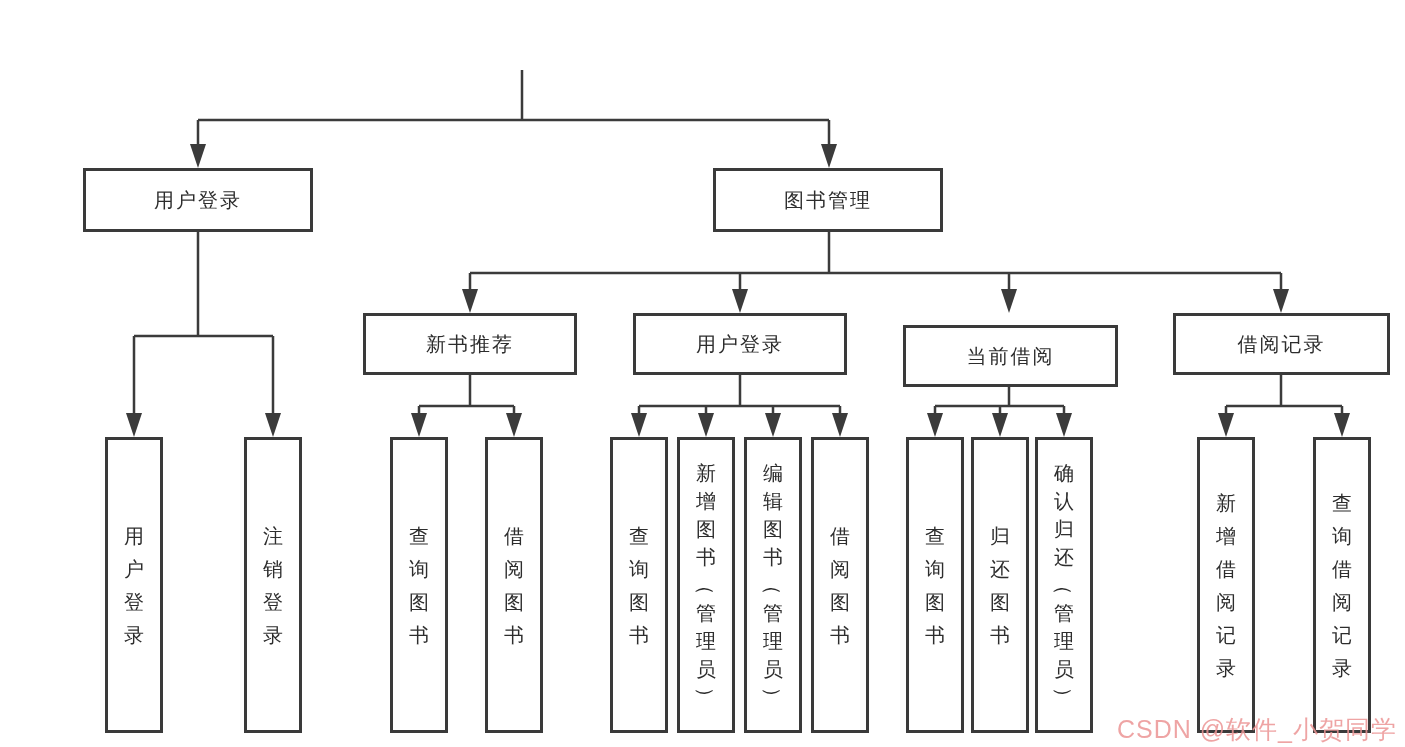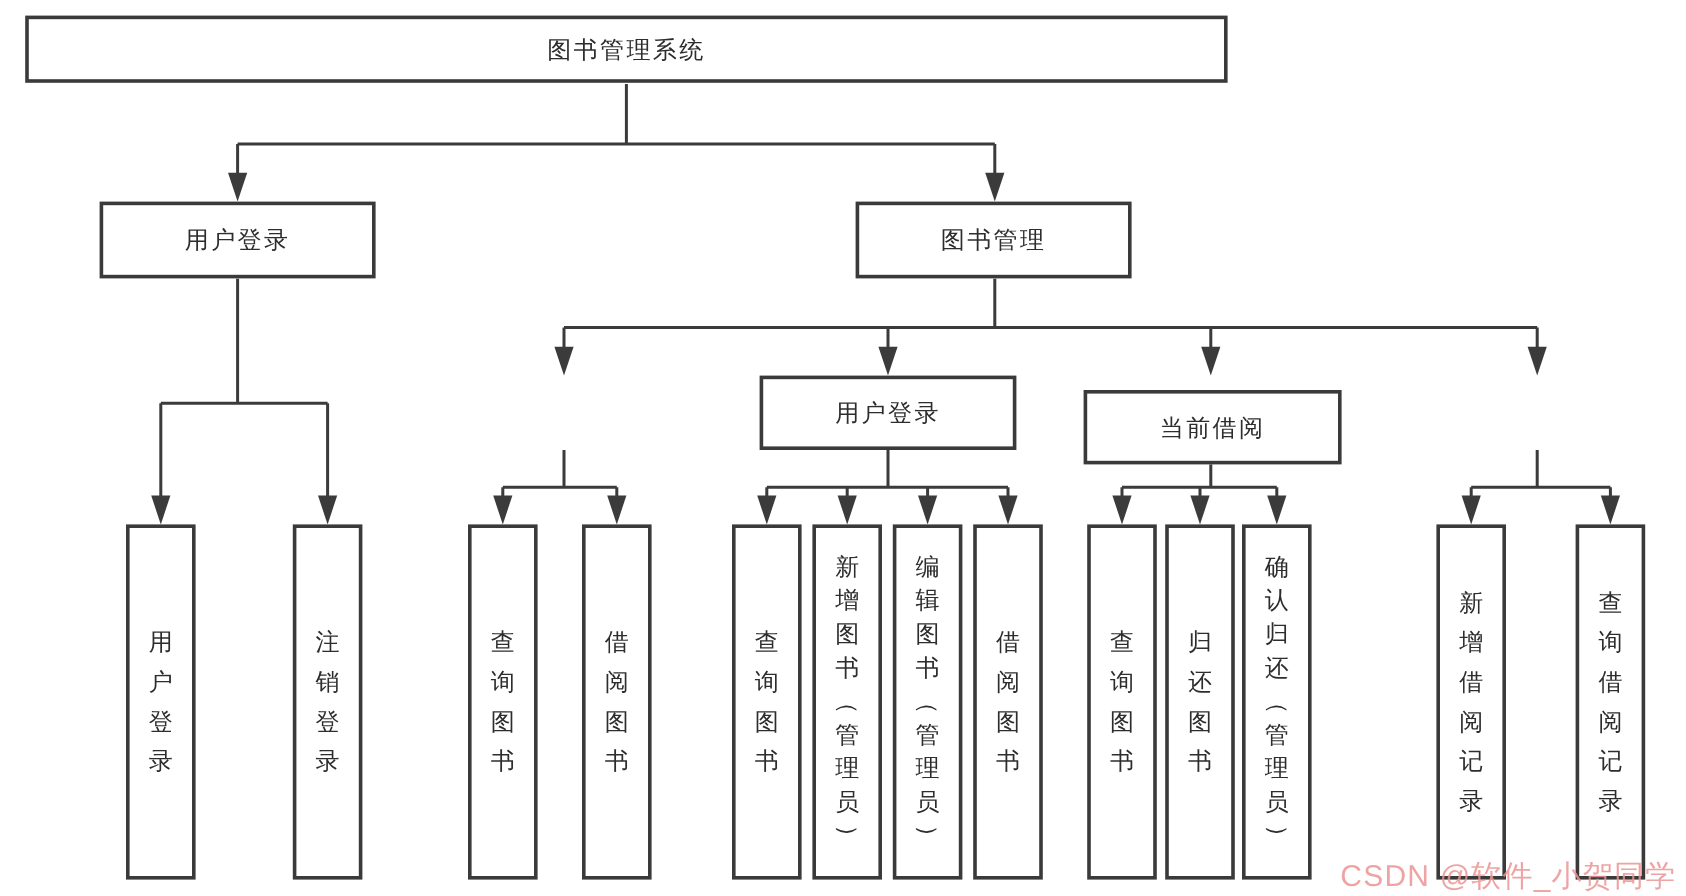--- a/index.html
+++ b/index.html
@@ -85,27 +85,28 @@
       <polygon points="1056,413 1072,413 1064,437"></polygon>
     </g>
 
     <g>
       <path d="M1281,375 V406 M1226,406 H1342 M1226,406 V415 M1342,406 V415"></path>
       <polygon points="1218,413 1234,413 1226,437"></polygon>
       <polygon points="1334,413 1350,413 1342,437"></polygon>
     </g>
   </svg>
 
-  <div class="node" style="left:21px; top:13px; width:1002px; height:56px;">图书管理系统</div>
 
   <div class="node" style="left:713px; top:168px; width:230px; height:64px;">图书管理</div>
   <div class="node" style="left:83px; top:168px; width:230px; height:64px;">用户登录</div>
 
+  <div class="node" style="left:363px; top:313px; width:214px; height:62px;">新书推荐</div>
   <div class="node" style="left:633px; top:313px; width:214px; height:62px;">用户登录</div>
   <div class="node" style="left:903px; top:313px; width:215px; height:62px;margin-top:12px;">当前借阅</div>
+  <div class="node" style="left:1173px; top:313px; width:217px; height:62px;">借阅记录</div>
 
   <div class="node vnode" style="left: 105px; top: 437px; width: 58px; height: 296px; gap: 13px;">
       <span>用</span>
       <span>户</span>
       <span>登</span>
       <span>录</span>
     </div>
   <div class="node vnode" style="left: 244px; top: 437px; width: 58px; height: 296px; gap: 13px;">
       <span>注</span>
       <span>销</span>

